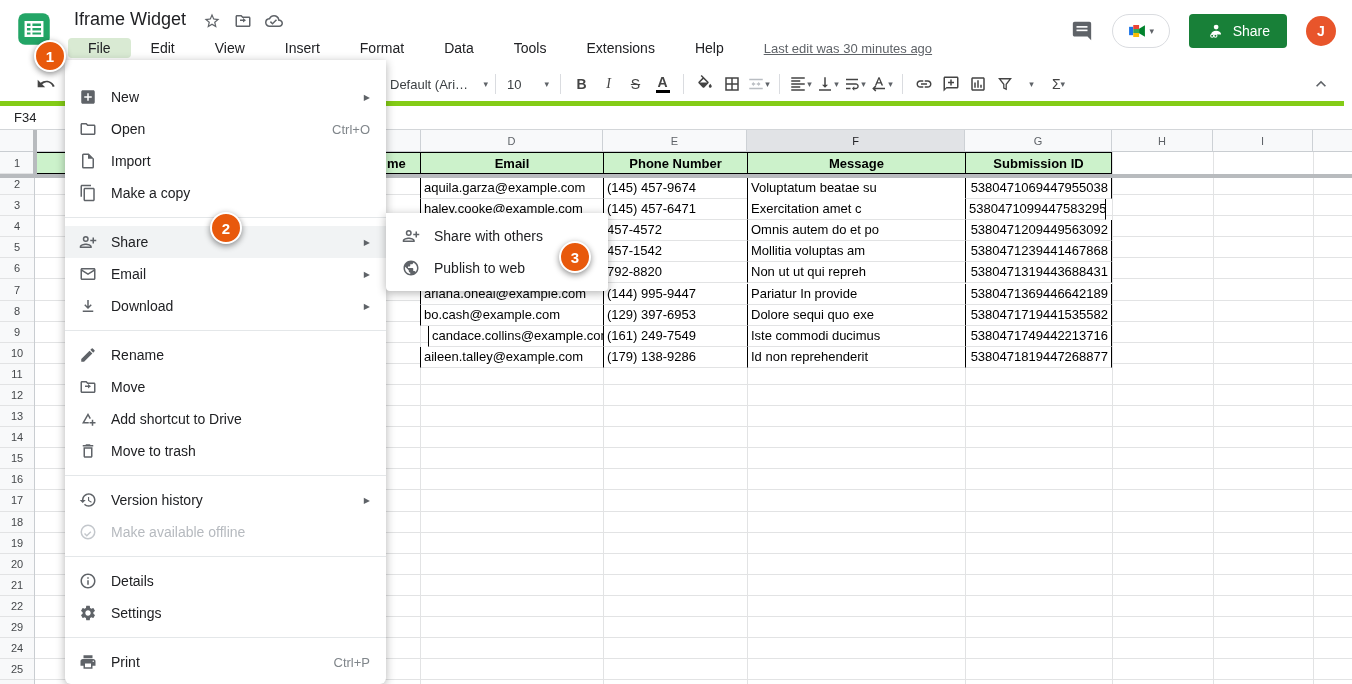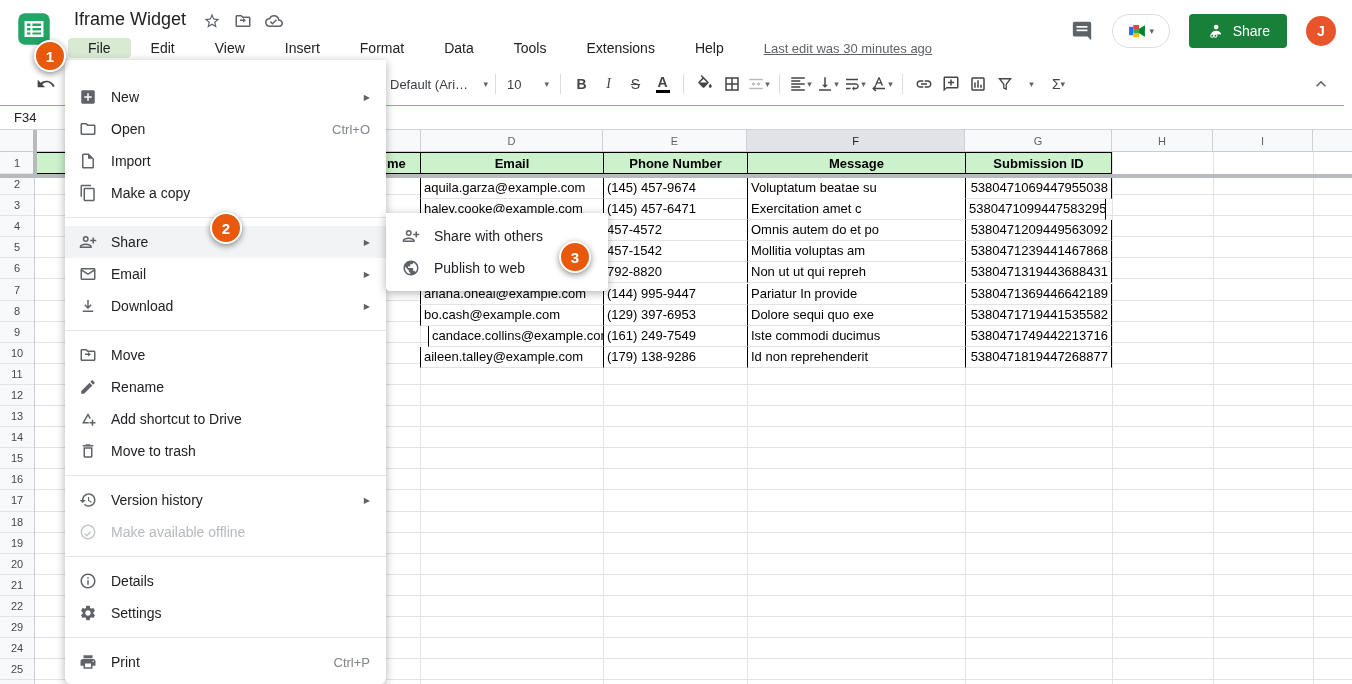--- a/index.html
+++ b/index.html
@@ -16,21 +16,21 @@
   .mb.active{background:#d9ead3;}
   .last-edit{margin-left:20px;font-size:13px;color:#5f6368;text-decoration:underline;white-space:nowrap;}
   .top-right{position:absolute;right:16px;top:14px;height:34px;display:flex;align-items:center;gap:19px;}
   .tr-icon{width:22px;height:22px;color:#5f6368;display:flex;}
   .meet-pill{width:58px;height:34px;border:1px solid #dadce0;border-radius:17px;display:flex;align-items:center;justify-content:center;gap:2px;background:#fff;box-sizing:border-box;}
   .meet-pill .caret{font-size:9px;color:#5f6368;}
   .share-btn{height:34px;background:#188038;color:#fff;border:none;border-radius:4px;display:flex;align-items:center;gap:9px;padding:0 17px;font-size:14px;font-weight:500;}
   .share-btn .si{width:18px;height:18px;display:flex;color:#fff;}
   .avatar{width:30px;height:30px;border-radius:50%;background:#e8552b;color:#fff;display:flex;align-items:center;justify-content:center;font-size:14px;font-weight:bold;}
   
-  #toolbar{position:absolute;left:0;top:62px;right:8px;height:44px;background:#fff;border-bottom:1px solid #84cc16;box-sizing:border-box;}
+  #toolbar{position:absolute;left:0;top:62px;right:8px;height:44px;background:#fff;border-bottom:5px solid #84cc16;box-sizing:border-box;}
   .undo{position:absolute;left:36px;top:12px;width:20px;height:20px;color:#444;}
   .tb-flex{position:absolute;left:390px;top:0;height:44px;display:flex;align-items:center;color:#444;}
   .tb-sep{width:1px;height:20px;background:#dadce0;margin:0 7px;}
   .tb-btn{display:flex;align-items:center;justify-content:center;min-width:27px;height:27px;border-radius:3px;font-size:14px;color:#444;}
   .tb-btn .tbi{width:18px;height:18px;display:flex;}
   .tb-btn.disabled{color:#b9bdc2;}
   .caret{font-size:9px;color:#5f6368;}
   .font-box{width:98px;display:flex;align-items:center;justify-content:space-between;font-size:13px;color:#3c4043;}
   .font-box .fname{overflow:hidden;white-space:nowrap;max-width:84px;}
   .size-box{width:42px;display:flex;align-items:center;justify-content:space-between;font-size:13px;color:#3c4043;padding:0 4px;}
@@ -491,33 +491,33 @@
                 <span class="sub-arrow">▶</span>
               </div>
           </div>
         </div>
         <div class="menu-section">
           <div>
 
           <div class="menu-item">
                 <span class="mi">
                 <svg viewBox="0 0 24 24" width="18" height="18" fill="currentColor" style="width:100%;height:100%">
+                  <path d="M3 17.25V21h3.75L17.81 9.94l-3.75-3.75L3 17.25zM20.71 7.04c.39-.39.39-1.02 0-1.41l-2.34-2.34a.9959.9959 0 00-1.41 0l-1.83 1.83 3.75 3.75 1.83-1.83z"></path>
+                </svg>
+              </span>
+                <span class="lbl">Rename</span>
+
+              </div>
+            <div class="menu-item">
+                <span class="mi">
+                <svg viewBox="0 0 24 24" width="18" height="18" fill="currentColor" style="width:100%;height:100%">
                   <path d="M20 6h-8l-2-2H4c-1.1 0-2 .9-2 2v12c0 1.1.9 2 2 2h16c1.1 0 2-.9 2-2V8c0-1.1-.9-2-2-2zm0 12H4V6h5.17l2 2H20v10zm-8-4l4-3-4-3v2H8v2h4v2z"></path>
                 </svg>
               </span>
                 <span class="lbl">Move</span>
-
-              </div>
-            <div class="menu-item">
-                <span class="mi">
-                <svg viewBox="0 0 24 24" width="18" height="18" fill="currentColor" style="width:100%;height:100%">
-                  <path d="M3 17.25V21h3.75L17.81 9.94l-3.75-3.75L3 17.25zM20.71 7.04c.39-.39.39-1.02 0-1.41l-2.34-2.34a.9959.9959 0 00-1.41 0l-1.83 1.83 3.75 3.75 1.83-1.83z"></path>
-                </svg>
-              </span>
-                <span class="lbl">Rename</span>
 
               </div>
             <div class="menu-item">
                 <span class="mi">
                 <svg viewBox="0 0 24 24" width="18" height="18" fill="currentColor" style="width:100%;height:100%">
                   <path d="M12 4L4 18h9v-2H7.4L12 8l2.2 3.9 1.7-1L12 4z"></path>
                   <path d="M17 13h2v3h3v2h-3v3h-2v-3h-3v-2h3z"></path>
                 </svg>
               </span>
                 <span class="lbl">Add shortcut to Drive</span>

